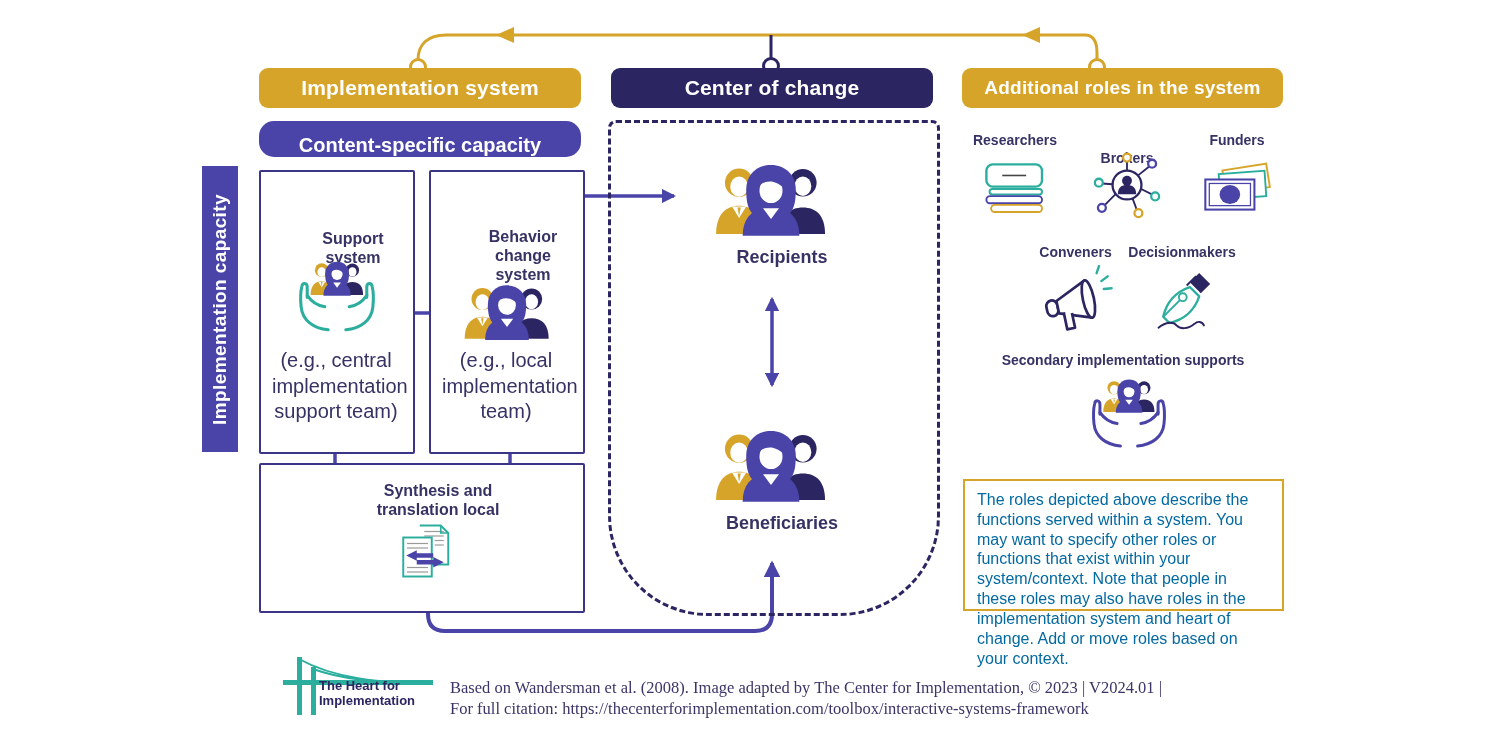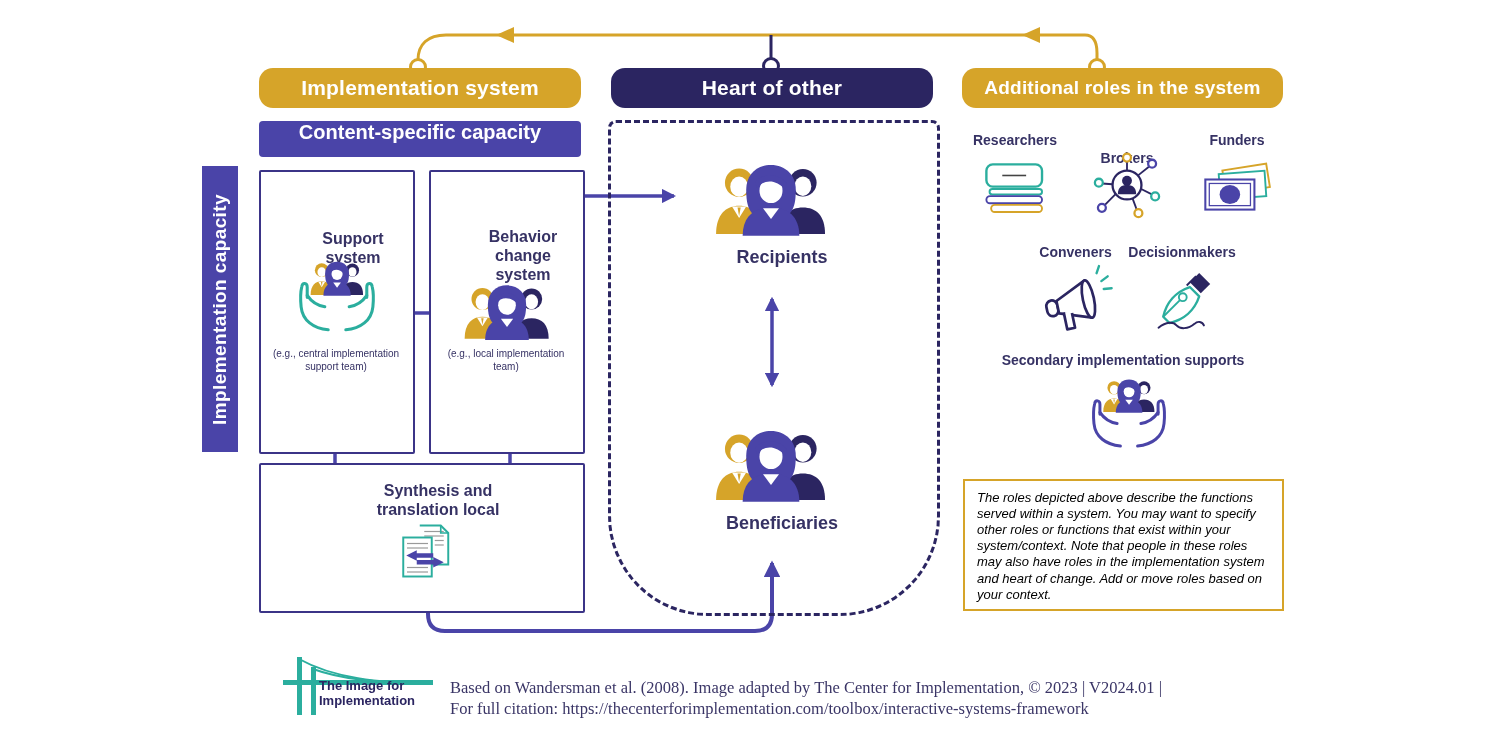--- a/index.html
+++ b/index.html
@@ -1,37 +1,37 @@
 <!DOCTYPE html>
 <html><head>
 <meta charset="utf-8">
 <style>
   html,body{margin:0;padding:0;background:#fff;}
   #canvas{position:relative;width:1500px;height:750px;background:#fff;overflow:hidden;
           font-family:"Liberation Sans",sans-serif;color:#363264;}
   .abs{position:absolute;}
   .hdr{display:flex;align-items:center;justify-content:center;height:40px;
-       border-radius:14px;color:#fff;font-size:21px;font-weight:600;letter-spacing:.2px;}
+       border-radius:9px;color:#fff;font-size:21px;font-weight:600;letter-spacing:.2px;}
   .hdr.gold{background:#D6A429;}
   .hdr.navy{background:#2B2561;}
-  .subhdr{display:flex;align-items:flex-start;justify-content:center;height:36px;
-          background:#4A44A8;color:#fff;font-size:20px;font-weight:600;border-radius:4px;}
+  .subhdr{display:flex;align-items:flex-end;justify-content:center;height:36px;
+          background:#4A44A8;color:#fff;font-size:20px;font-weight:600;border-radius:15px;}
   .capbar{background:#4A44A8;display:flex;align-items:center;justify-content:center;}
   .vtext{writing-mode:vertical-rl;transform:rotate(180deg);color:#fff;font-size:19px;
          font-weight:600;letter-spacing:.4px;white-space:nowrap;}
   .sysbox{background:#fff;border:2px solid #3B3487;border-radius:2px;}
   .boxtitle{position:absolute;left:0;right:0;text-align:center;font-size:16px;
             font-weight:600;color:#363264;line-height:1.18;padding-left:32px;}
-  .example{position:absolute;text-align:center;font-size:10px;color:#363264;line-height:1.28;}
+  .example{position:absolute;text-align:center;font-size:20px;color:#363264;line-height:1.28;}
   .dashed{border:3px dashed #2B2561;border-radius:8px 8px 100px 100px;background:transparent;}
   .plabel{position:absolute;left:16px;right:0;text-align:center;font-size:18px;
           font-weight:600;color:#363264;}
   .rolelabel{position:absolute;text-align:center;font-size:14px;font-weight:600;color:#363264;}
   .notebox{border:2.5px solid #D6A429;background:#fff;padding:9px 12px;box-sizing:border-box;}
-  .notetext{font-size:13px;font-style:italic;line-height:1.24;color:#000000;font-weight:500;}
+  .notetext{font-size:16px;line-height:1.24;color:#0369a1;font-weight:500;}
   .cite{font-size:16.5px;color:#3A3566;line-height:1.3;white-space:nowrap;}
   .logotext{position:absolute;left:36px;top:27px;font-size:13px;font-weight:700;
             color:#2B2561;line-height:1.15;}
   svg{display:block;}
 </style>
 </head>
 <body>
 
 <div id="canvas">
 
@@ -175,21 +175,21 @@
       <path d="M510,432 L510,487" marker-start="url(#pa)" marker-end="url(#pa)"></path>
       <path d="M772,299 L772,385" marker-start="url(#pa)" marker-end="url(#pa)"></path>
       <path d="M428,589 L428,614 Q428,631 445,631 L755,631 Q772,631 772,614 L772,563" stroke-width="4" marker-start="url(#pa)" marker-end="url(#pa)"></path>
     </g>
   </svg>
 
   <div class="abs hdr gold" style="left:259px;top:68px;width:322px;">
     <span>Implementation system</span>
   </div>
   <div class="abs hdr navy" style="left:611px;top:68px;width:322px;">
-    <span>Heart of other</span>
+    <span>Center of change</span>
   </div>
   <div class="abs hdr gold" style="left:962px;top:68px;width:321px;font-size:19px;">
     <span>Additional roles in the system</span>
   </div>
 
   <div class="abs subhdr" style="left:259px;top:121px;width:322px;">
     <span>Content-specific capacity</span>
   </div>
 
   <div class="abs capbar" style="left:202px;top:166px;width:36px;height:286px;">
@@ -262,21 +262,21 @@
 
   <div class="abs notebox" style="left:963px;top:479px;width:321px;height:132px;">
     <div class="notetext">The roles depicted above describe the functions served within a system. You may want to specify other roles or functions that exist within your system/context. Note that people in these roles may also have roles in the implementation system and heart of change. Add or move roles based on your context.</div>
   </div>
 
   <div class="abs" style="left:283px;top:652px;width:150px;height:68px;">
     <svg width="150" height="68" viewBox="0 0 150 68">
       <use href="#bridge"></use>
     </svg>
     <div class="logotext">
-      <div>The Image for</div>
+      <div>The Heart for</div>
       <div>Implementation</div>
     </div>
   </div>
   <div class="abs cite" style="left:450px;top:677px;font-family:Liberation Serif, serif;">
     <div>Based on Wandersman et al. (2008). Image adapted by The Center for Implementation, © 2023 | V2024.01 |</div>
     <div>For full citation: https://thecenterforimplementation.com/toolbox/interactive-systems-framework</div>
   </div>
 
 </div>
 

